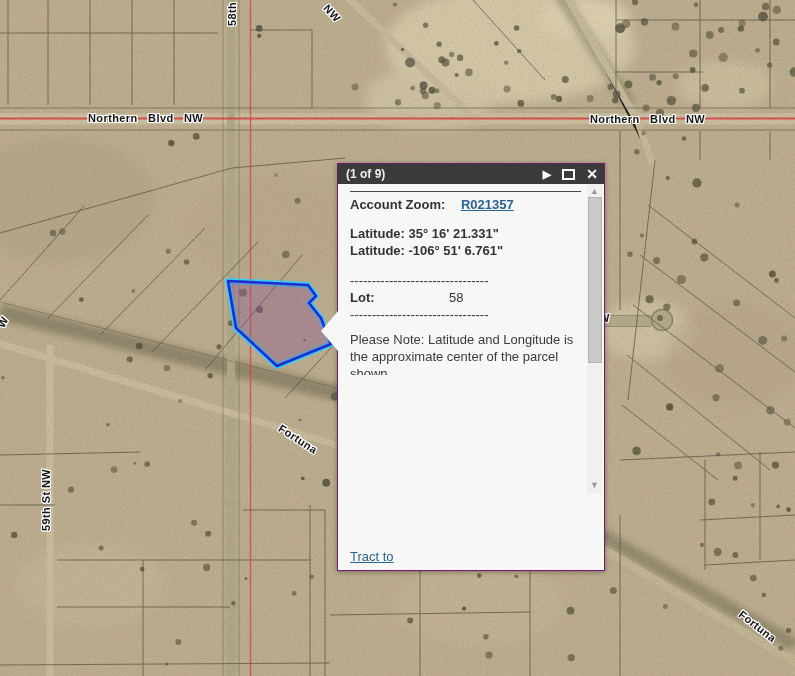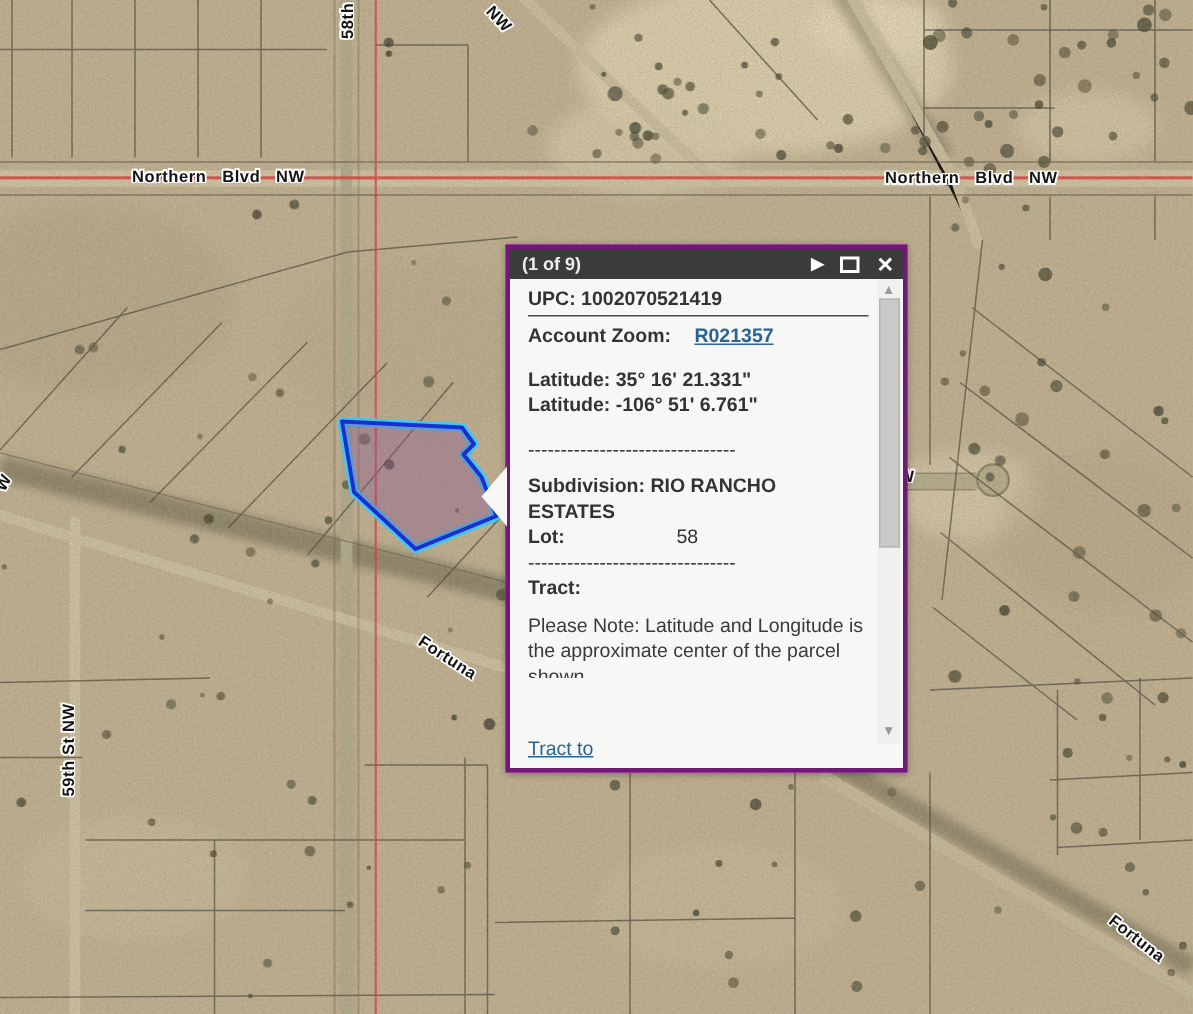--- a/index.html
+++ b/index.html
@@ -17,22 +17,22 @@
   #lbl-nw-top{left:330px;top:2px;transform:rotate(47deg);}
   #lbl-northern-left{left:88px;top:112px;word-spacing:7px;}
   #lbl-northern-right{left:590px;top:113px;word-spacing:7px;}
   #lbl-59th{left:40px;top:531px;transform:rotate(-90deg);}
   #lbl-fortuna-left{left:283px;top:422px;transform:rotate(33deg);}
   #lbl-w-culdesac{left:599px;top:312px;}
   #lbl-fortuna-right{left:744px;top:608px;transform:rotate(38deg);}
   #lbl-w-left{left:-5px;top:324px;transform:rotate(-62deg);}
 
   
-  #popup{position:absolute;left:337px;top:163px;width:268px;height:352px;z-index:10;
-    background:#d946ef;border:3px solid #701a75;box-sizing:border-box;
+  #popup{position:absolute;left:337px;top:163px;width:268px;height:408px;z-index:10;
+    background:#a16207;border:1px solid #701a75;box-sizing:border-box;
     box-shadow:0 1px 5px rgba(0,0,0,.35);font-size:13px;color:#333;}
   #popup-header{position:absolute;left:0;top:0;right:0;height:20px;background:#3b3b3b;
     color:#efefef;font-size:12px;font-weight:bold;line-height:20px;padding-left:8px;
     box-sizing:border-box;}
   .hdr-btns{position:absolute;right:6px;top:0;height:20px;display:flex;align-items:center;gap:11px;}
   .hdr-btn{color:#fff;font-size:12px;line-height:20px;cursor:pointer;}
   .max-box{width:9px;height:7px;border:2px solid #fff;}
   #popup-body{position:absolute;left:0;top:20px;right:0;bottom:0;background:#f7f7f5;}
   #scrollwrap{position:absolute;left:0;top:0;right:17px;height:312px;overflow:hidden;
     padding:4px 6px 0 12px;line-height:17px;}
@@ -345,47 +345,38 @@
       <span>(1 of 9)</span>
       <span class="hdr-btns">
         <span class="hdr-btn" style="font-size:11px;">▶</span>
         <span class="hdr-btn max-box"></span>
         <span class="hdr-btn" style="font-size:14px;font-weight:bold;">✕</span>
       </span>
     </div>
 
     <div id="popup-body">
       <div id="scrollwrap">
-        <div class="b">
-          <span>UPC:</span>
-          <span>1002070521419</span>
-        </div>
         <div class="hr"></div>
         <div>
           <span class="b">Account Zoom:</span>
           <a class="plink">R021357</a>
         </div>
         <div class="b gap12">
           <span>Latitude:</span>
           <span>35° 16' 21.331"</span>
         </div>
         <div class="b">
           <span>Latitude:</span>
           <span>-106° 51' 6.761"</span>
         </div>
         <div class="dashes gap13">--------------------------------</div>
-        <div class="b gap7">
-          <span>Subdivision:</span>
-          <span>RIO RANCHO ESTATES</span>
-        </div>
         <div class="fieldrow">
           <span class="fl">Lot:</span><span class="fv">58</span>
         </div>
         <div class="dashes">--------------------------------</div>
-        <div class="b">Tract:</div>
         <div id="note" class="gap8">Please Note: Latitude and Longitude is the approximate center of the parcel shown.</div>
       </div>
 
       <a id="zoomto">Tract to</a>
 
       <div id="sbar">
         <div class="sbtn" id="sbtn-up">▲</div>
         <div id="sthumb"></div>
         <div class="sbtn" id="sbtn-down">▼</div>
       </div>

